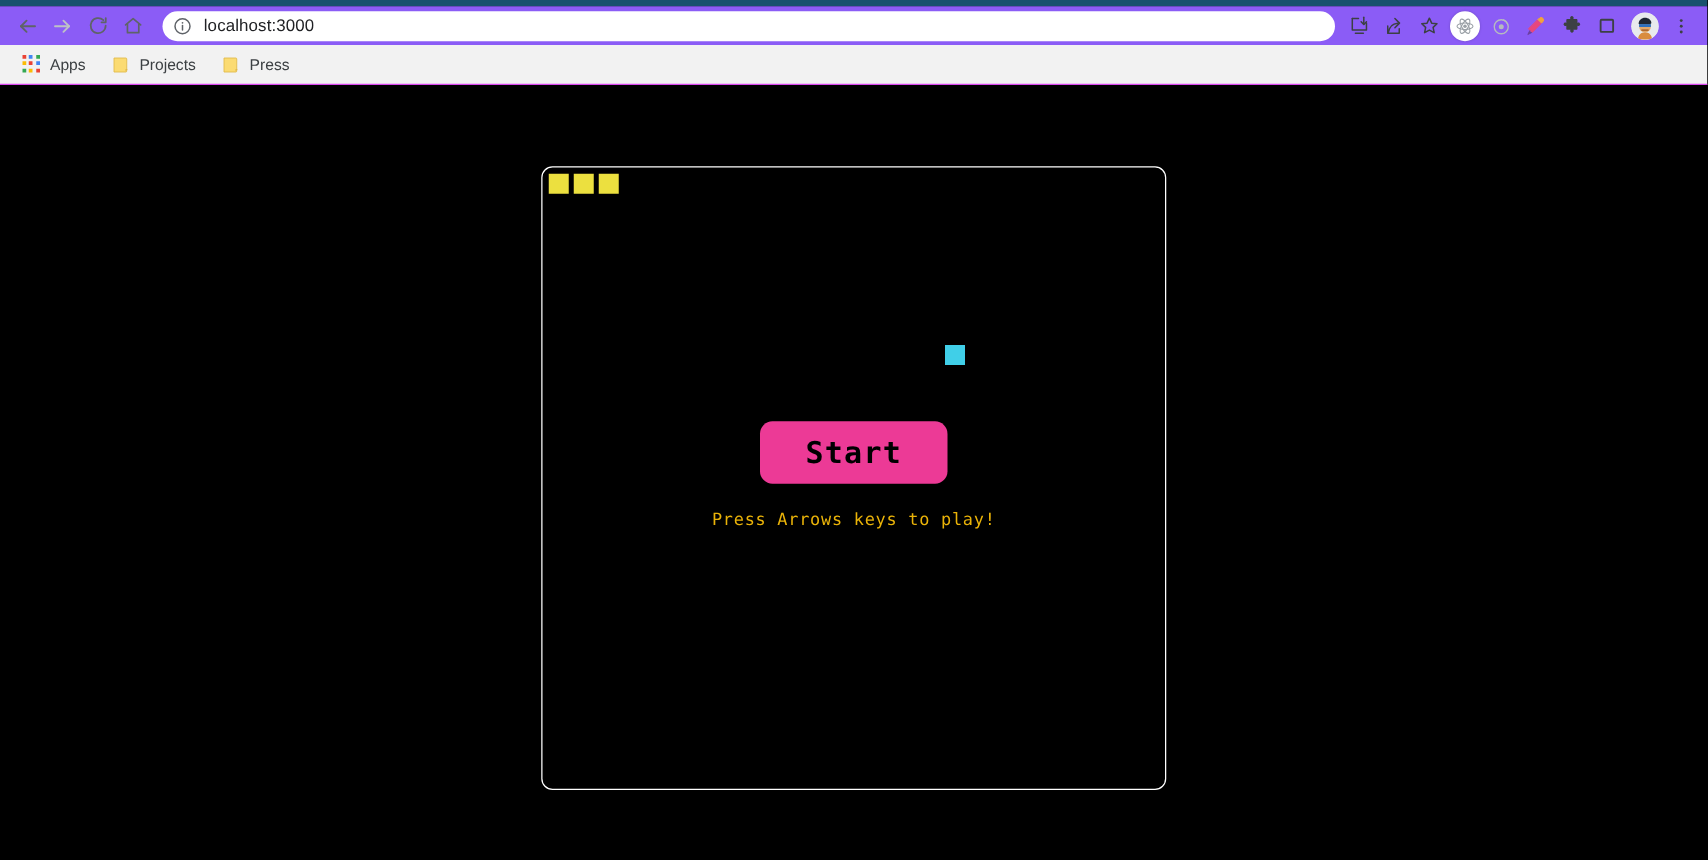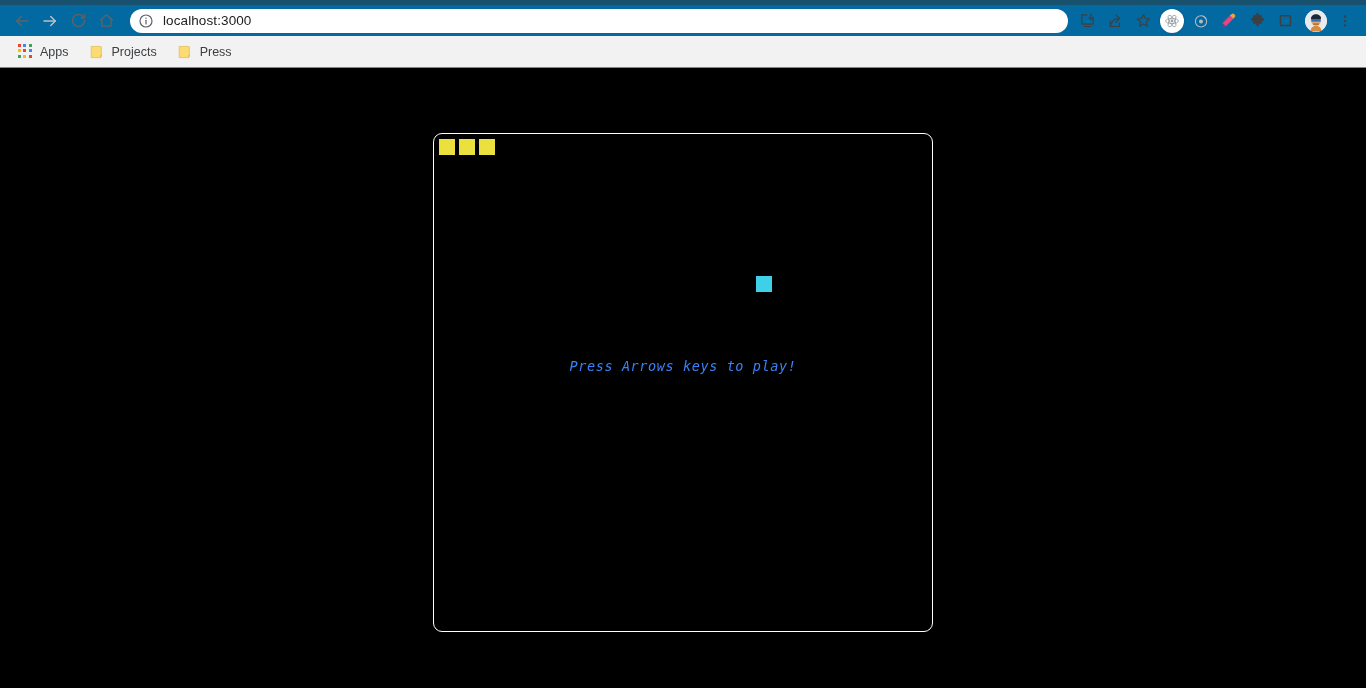--- a/index.html
+++ b/index.html
@@ -14,21 +14,21 @@
   #browser-chrome { width: 1366px; }
 
   #tab-strip {
     height: 5px;
     background: #17516e;
     width: 100%;
   }
 
   #toolbar {
     height: 31px;
-    background: #0369a1;
+    background: #8b5cf6;
     display: flex;
     align-items: center;
     padding: 0 8px;
     position: relative;
   }
 
   .nav-btn {
     width: 28px; height: 28px;
     display: flex; align-items: center; justify-content: center;
     flex: 0 0 auto;
@@ -392,17 +392,18 @@
 
     <div id="lives">
       <span class="life-cell" style="background: rgb(236, 224, 63);"></span>
       <span class="life-cell" style="background: rgb(236, 224, 63);"></span>
       <span class="life-cell" style="background: rgb(236, 224, 63);"></span>
     </div>
 
     <div id="food" style="background: rgb(64, 207, 232); left: 322px; top: 142px; width: 16px; height: 16px;"></div>
 
     <div id="overlay">
-      <div id="hint-text" style="color: #3b82f6; font-style: italic;">Press Arrows keys to play!</div>
+      <button id="start-button" style="background: rgb(236, 58, 150); color: rgb(0, 0, 0);">Start</button>
+      <div id="hint-text" style="color: #eab308;">Press Arrows keys to play!</div>
     </div>
 
   </div>
 </div>
 
 </body></html>

